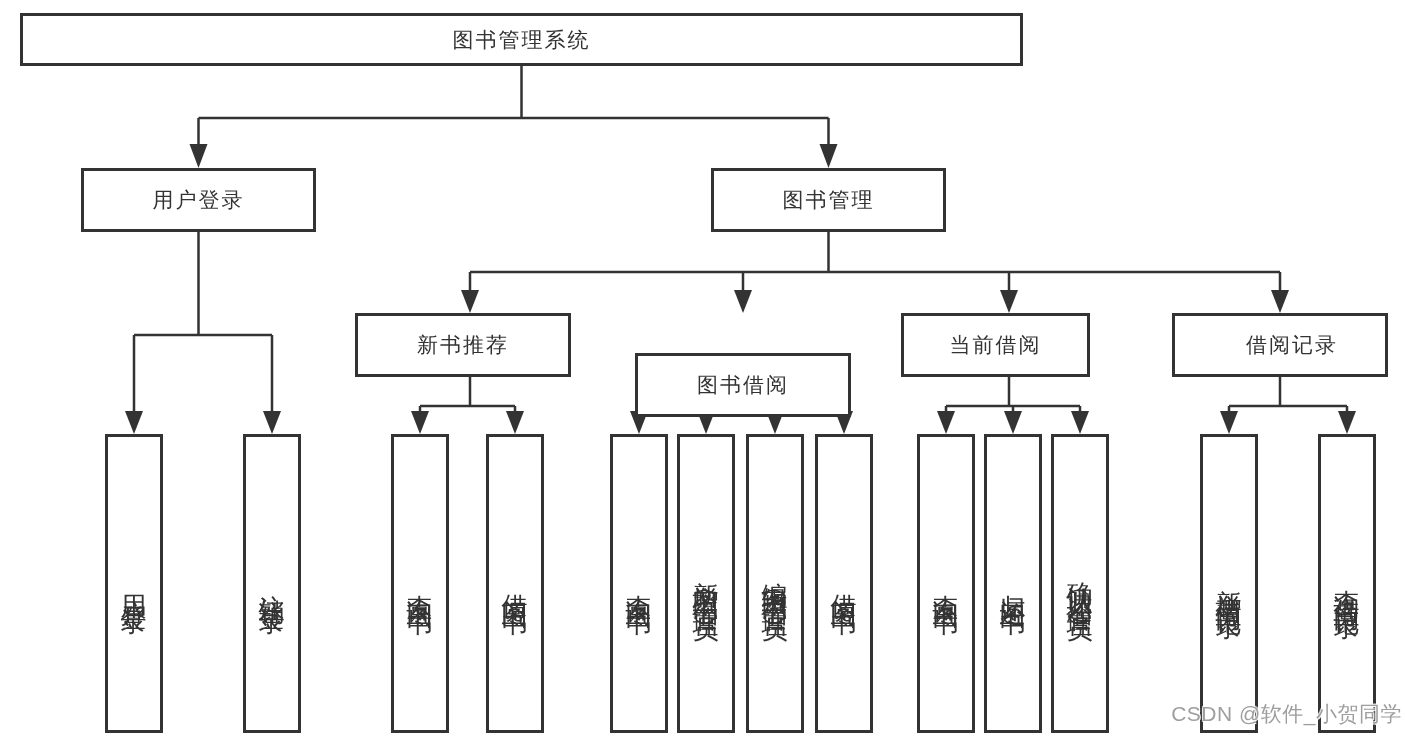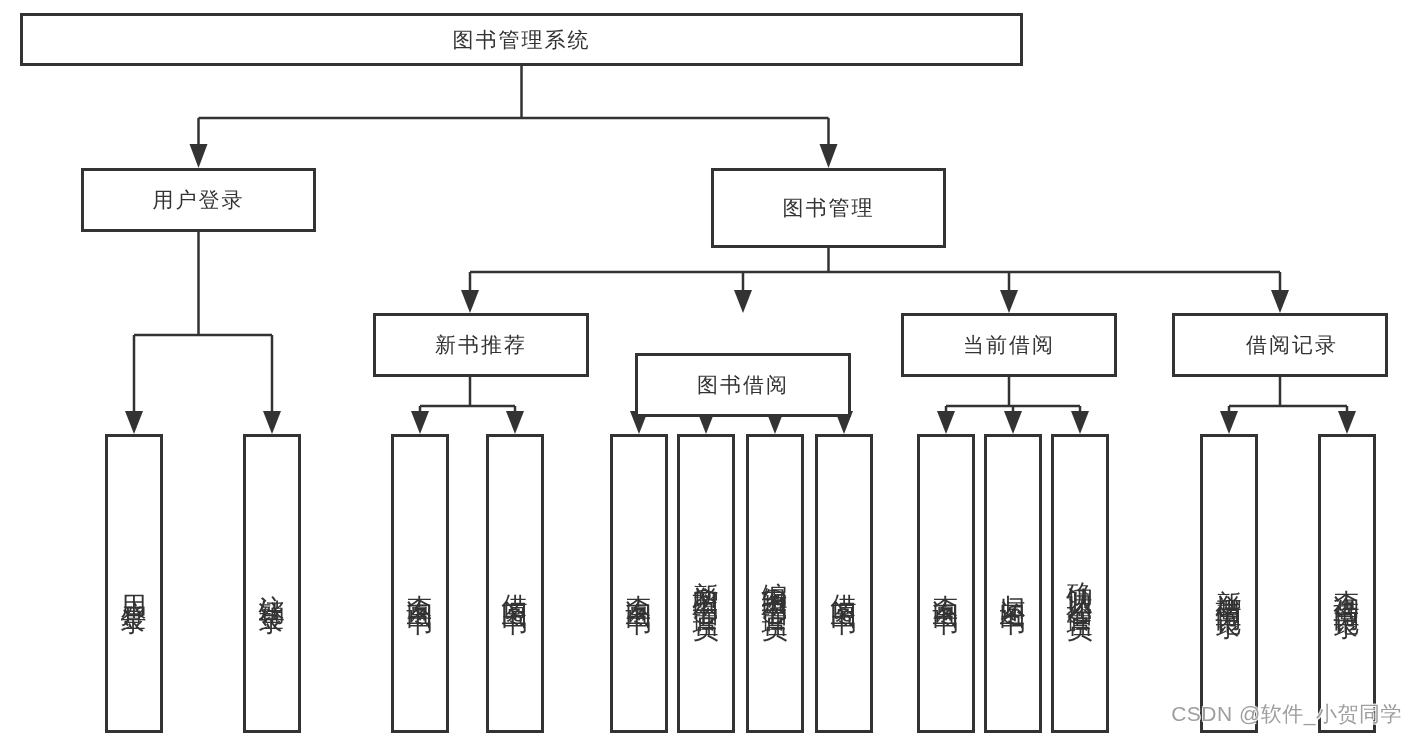--- a/index.html
+++ b/index.html
@@ -109,25 +109,25 @@
       <polygon points="1004,411 1022,411 1013,434"></polygon>
       <polygon points="1071,411 1089,411 1080,434"></polygon>
       <polygon points="1220,411 1238,411 1229,434"></polygon>
       <polygon points="1338,411 1356,411 1347,434"></polygon>
     </g>
   </svg>
 
   <div class="node" style="left:20px; top:13px; width:1003px; height:53px;font-family:Liberation Serif, serif;">图书管理系统</div>
 
   <div class="node" style="left:81px; top:168px; width:235px; height:64px;">用户登录</div>
-  <div class="node" style="left:711px; top:168px; width:235px; height:80px;">图书管理</div>
+  <div class="node" style="left:711px; top:168px; width:235px; height:64px;">图书管理</div>
 
-  <div class="node" style="left:373px; top:313px; width:216px; height:64px;">新书推荐</div>
+  <div class="node" style="left:355px; top:313px; width:216px; height:64px;">新书推荐</div>
   <div class="node" style="left:635px; top:313px; width:216px; height:64px;margin-top:40px;">图书借阅</div>
-  <div class="node" style="left:901px; top:313px; width:216px; height:64px;">当前借阅</div>
+  <div class="node" style="left:901px; top:313px; width:189px; height:64px;">当前借阅</div>
   <div class="node" style="left:1172px; top:313px; width:216px; height:64px;padding-left:24px;">借阅记录</div>
 
   <div class="leaf" style="left:105px; top:434px; width:58px; height:299px;">用户登录</div>
   <div class="leaf" style="left:243px; top:434px; width:58px; height:299px;">注销登录</div>
 
   <div class="leaf" style="left:391px; top:434px; width:58px; height:299px;">查询图书</div>
   <div class="leaf" style="left:486px; top:434px; width:58px; height:299px;">借阅图书</div>
 
   <div class="leaf" style="left:610px; top:434px; width:58px; height:299px;">查询图书</div>
   <div class="leaf" style="left:677px; top:434px; width:58px; height:299px;">新增图书（管理员）</div>

